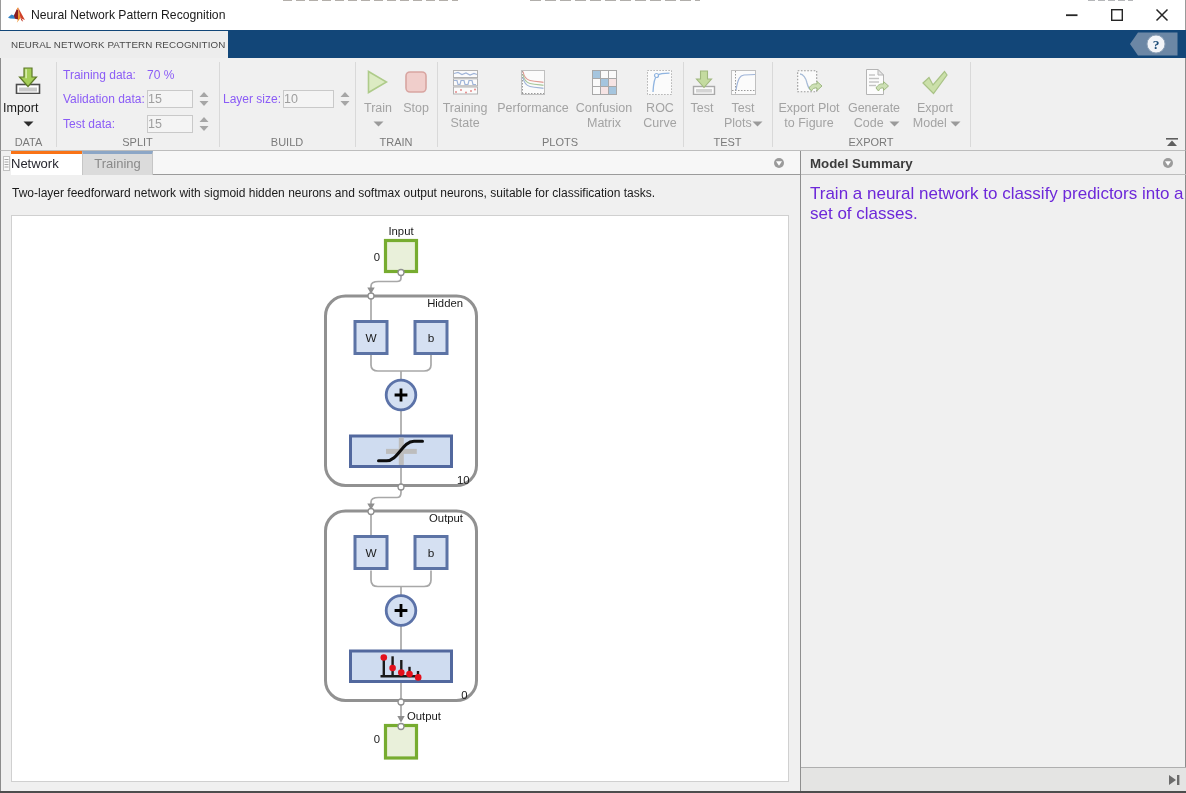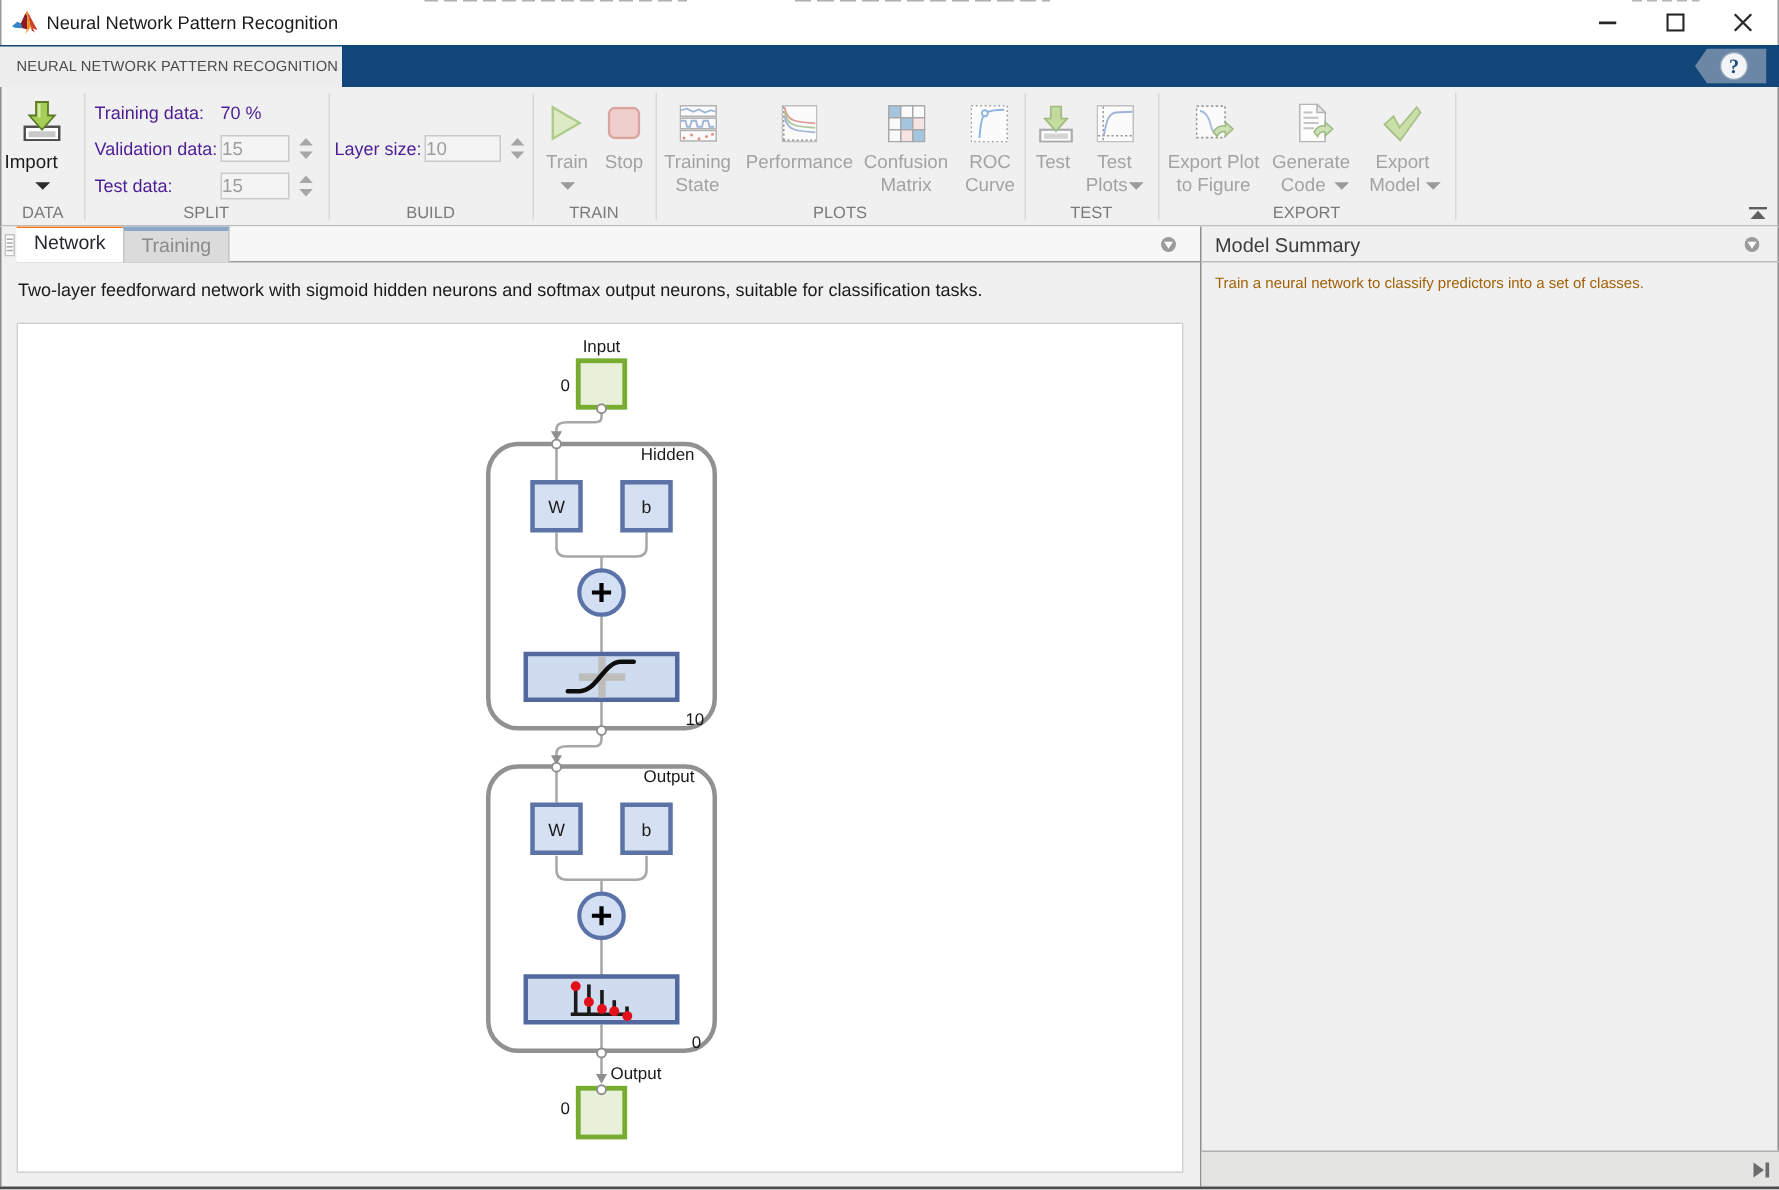--- a/index.html
+++ b/index.html
@@ -13,41 +13,41 @@
   #ribbon { left:0; top:30px; width:1186px; height:28px; background:#124678; }
   #ribbon-tab { left:0px; top:1px; width:228px; height:27px; background:#ededed; color:#4b4b4b;
      font-size:9.8px; letter-spacing:0.1px; line-height:27px; padding-left:11px; white-space:nowrap; }
   
   #toolbar { left:0; top:58px; width:1186px; height:93px; background:#f0f0f0;
      border-left:1px solid #8c8c8c; border-right:1px solid #8c8c8c; border-bottom:1px solid #bdbdbd; }
   .sec-div { position:absolute; top:4px; height:85px; width:1px; background:#d9d9d9; }
   .sec-label { position:absolute; top:78px; font-size:11px; color:#7a7a7a; text-align:center; }
   .tool-label { position:absolute; font-size:12.5px; color:#a3a3a3; text-align:center; line-height:15px; }
   .tool-label-on { position:absolute; font-size:12.5px; color:#1a1a1a; line-height:15px; }
-  .field-label { position:absolute; font-size:12px; color:#4c1d95; }
+  .field-label { position:absolute; font-size:12px; color:#8b5cf6; }
   .spinbox { position:absolute; width:46px; height:18px; border:1px solid #c9c9c9; background:#f4f4f4;
      font-size:12.5px; color:#9e9e9e; padding-right:5px; line-height:16px; }
   
   #main { left:0; top:151px; width:1186px; height:640px; background:#f0f0f0;
       border-left:1px solid #8c8c8c; border-right:1px solid #8c8c8c; }
   #bottomedge { left:0; top:791px; width:1186px; height:2px; background:#4d4d4d; }
   
   #tabstrip { left:10px; top:0px; width:789px; height:24px; background:#f7f7f7; border-bottom:1px solid #9b9b9b; }
   #tab-network { left:10px; top:0px; width:71px; height:24px; background:#ffffff;
-     border-top:1px solid #f97316; text-align:center; font-size:13px; color:#26262e; line-height:20px; }
+     border-top:3px solid #f97316; text-align:left; font-size:13px; color:#26262e; line-height:20px; }
   #tab-training { left:81px; top:0px; width:71px; height:24px; background:#dbdbdb;
      border-top:3px solid #8ca6c6; border-right:1px solid #c6c6c6; border-left:1px solid #c6c6c6;
      text-align:center; font-size:13px; color:#8a8a8a; line-height:20px; }
   #desc { left:11px; top:35px; font-size:12px; color:#1a1a1a; }
   #canvas { left:10px; top:64px; width:778px; height:567px; background:#ffffff; border:1px solid #d0d0d0; }
   
   #panel-div { left:799px; top:0px; width:1px; height:640px; background:#8f8f8f; }
   #ms-header { left:800px; top:0px; width:385px; height:24px; border-bottom:1px solid #bdbdbd;
-     font-size:13.3px; color:#3c3c3c; line-height:25px; padding-left:9px; }
-  #ms-body { left:809px; top:33px; font-size:10px; color:#a16207; }
+     font-size:13.3px; color:#3c3c3c; line-height:25px; padding-left:9px;font-weight:bold; }
+  #ms-body { left:809px; top:33px; font-size:17px; color:#6d28d9; }
   #statusbar { left:800px; top:616px; width:385px; height:24px; background:#e4e4e3; border-top:1px solid #afafaf; }
 </style>
 </head>
 <body>
   <div class="abs" id="titlebar"></div>
   <div class="abs" style="left:283px;top:0;width:175px;height:1px;opacity:0.45;background:repeating-linear-gradient(90deg,#564c42 0 9px,#fcfcfc 9px 13px)"></div>
   <div class="abs" style="left:530px;top:0;width:170px;height:1px;opacity:0.45;background:repeating-linear-gradient(90deg,#504b44 0 11px,#fcfcfc 11px 15px)"></div>
   <div class="abs" style="left:1088px;top:0;width:45px;height:1px;opacity:0.4;background:repeating-linear-gradient(90deg,#474b51 0 7px,#fcfcfc 7px 10px)"></div>
 
   <svg class="abs" style="left:8px;top:7px" width="17" height="16" viewBox="0 0 17 16">

